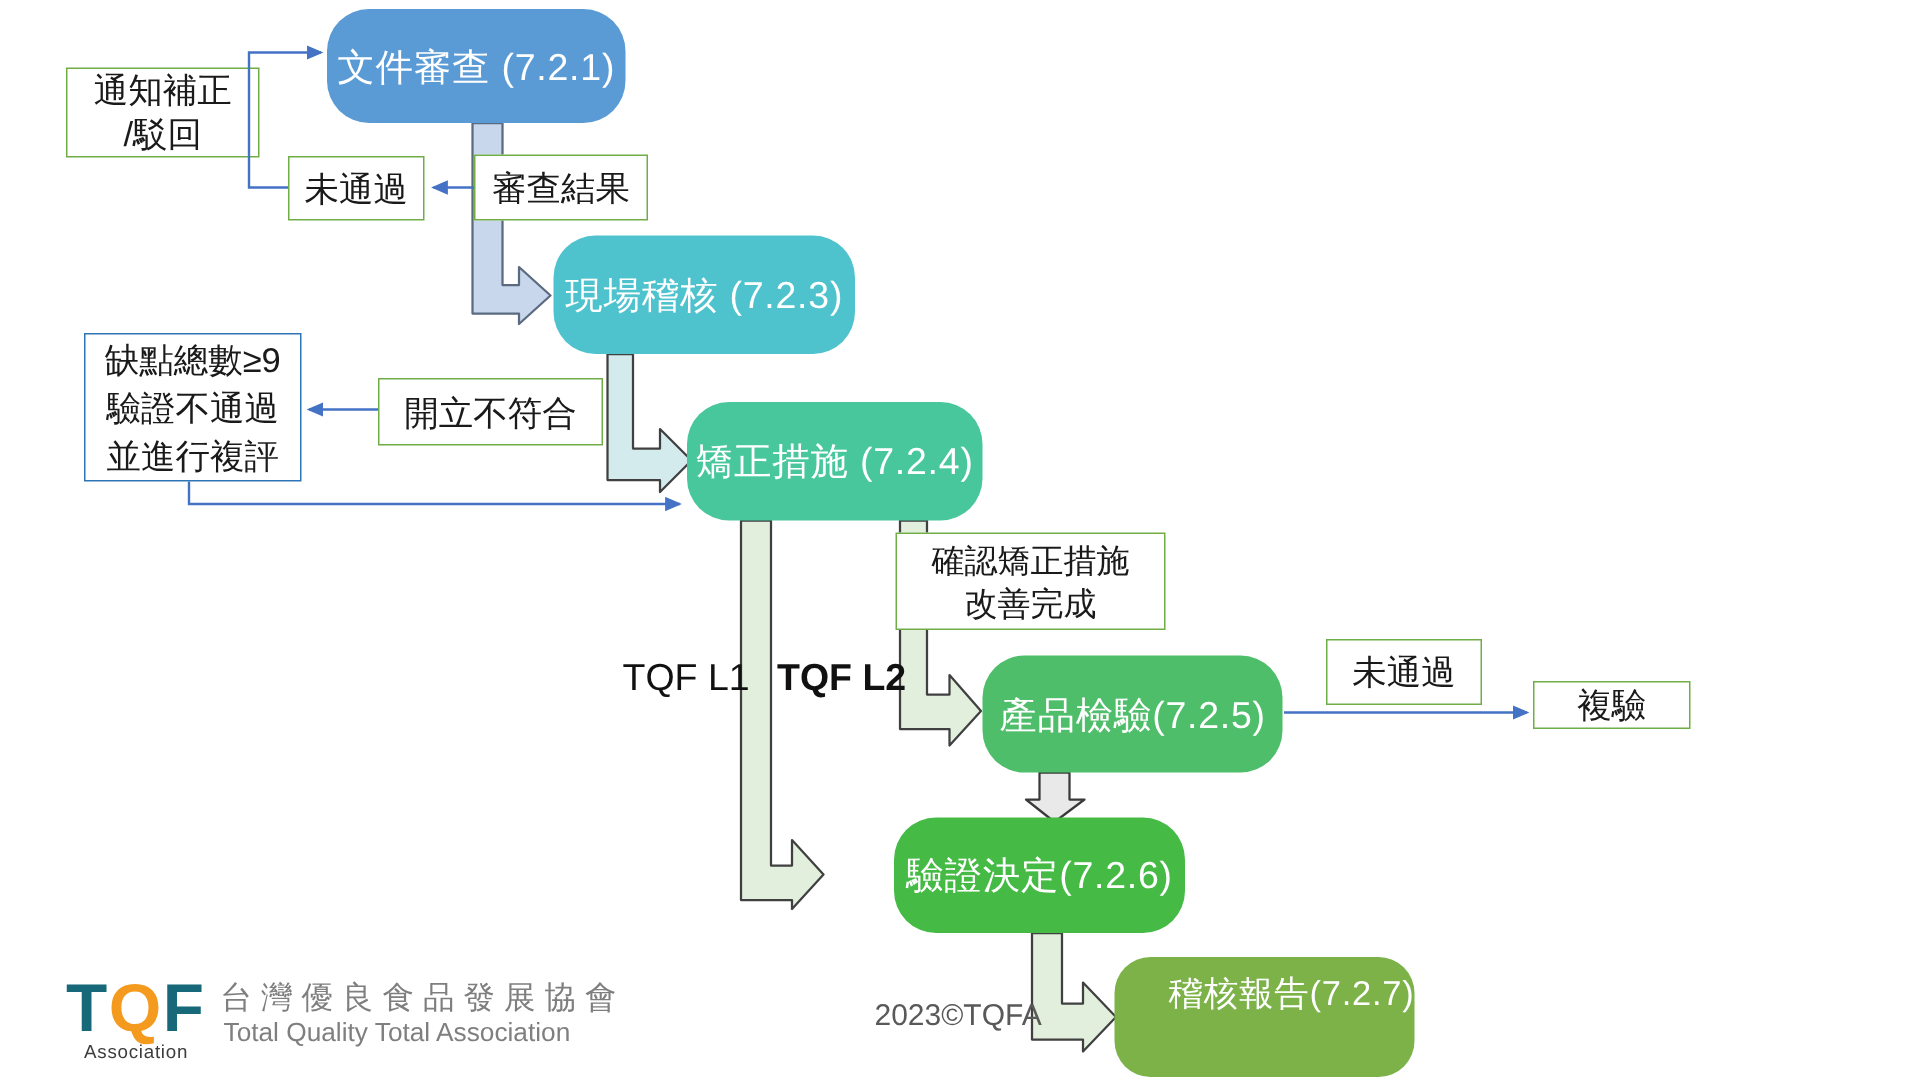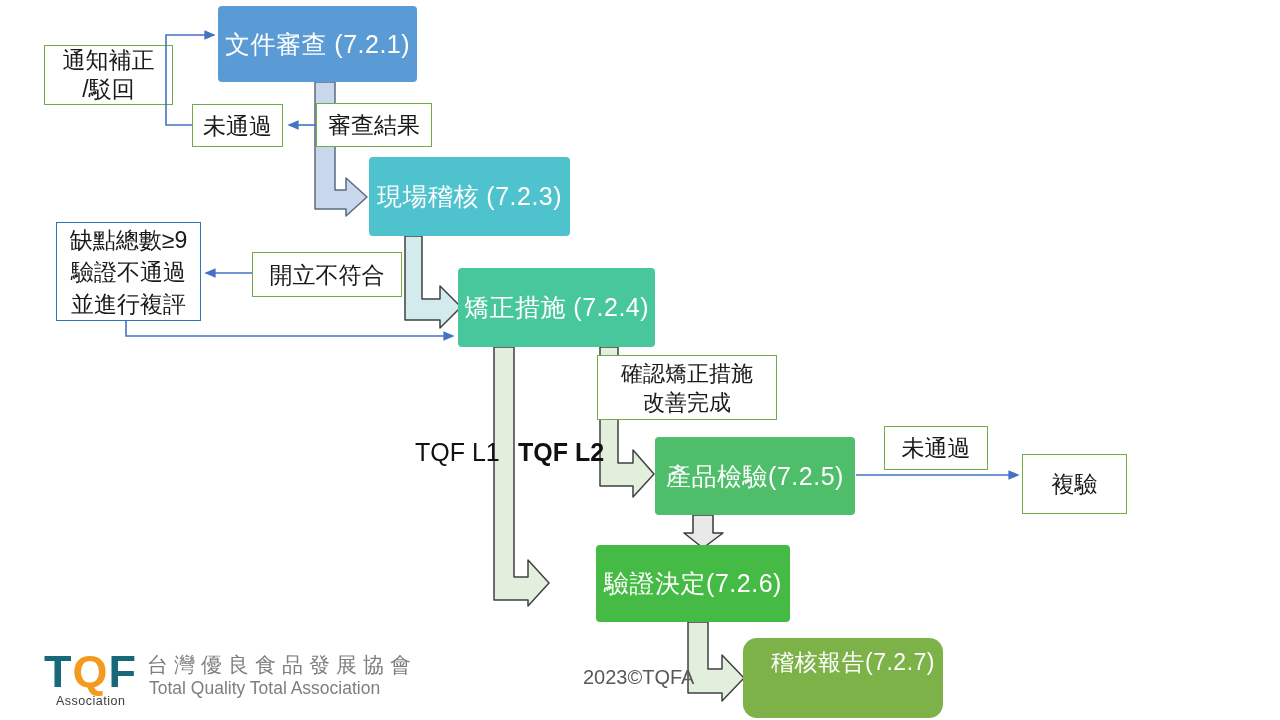--- a/index.html
+++ b/index.html
@@ -8,51 +8,51 @@
     background:#ffffff;
     font-family:"Liberation Sans","DejaVu Sans",sans-serif;
   }
   .abs{position:absolute;box-sizing:border-box;}
   svg.layer{position:absolute;left:0;top:0;pointer-events:none;}
   #pipes{z-index:1;}
   #connectors{z-index:4;}
 
   
   .stage{
-    z-index:2;border-radius:4px;color:#ffffff;
+    z-index:2;border-radius:28px;color:#ffffff;
     display:flex;align-items:center;justify-content:center;
     font-size:25px;letter-spacing:0.5px;white-space:nowrap;
   }
   .stage.doc{left:218px;top:6px;width:199px;height:76px;background:#5b9bd5;}
   .stage.site{left:369px;top:157px;width:201px;height:79px;background:#4fc3cd;}
   .stage.corr{left:458px;top:268px;width:197px;height:79px;background:#48c79c;}
   .stage.prod{left:655px;top:437px;width:200px;height:78px;background:#4fbe6a;}
   .stage.deci{left:549px;top:545px;width:194px;height:77px;background:#45bb45;margin-left:47px;}
   .stage.rept{
     left:743px;top:638px;width:200px;height:80px;background:#7cb248;
-    border-radius:14px;flex-direction:column;align-items:center;
+    border-radius:24px;flex-direction:column;align-items:flex-end;
     justify-content:space-between;font-size:23px;
     padding:9px 0 7px 20px;
   }
 
   
   .note{
     z-index:3;background:#ffffff;border:1.6px solid #70ad47;
     display:flex;flex-direction:column;align-items:center;justify-content:center;
     font-size:23px;color:#1a1a1a;white-space:nowrap;line-height:30px;
   }
   .note.blue-border{border-color:#2e75b6;}
   .note.notify{left:44px;top:45px;width:129px;height:60px;line-height:29px;}
   .note.fail-doc{left:192px;top:104px;width:91px;height:43px;}
   .note.review{left:316px;top:103px;width:116px;height:44px;}
   .note.defect{left:56px;top:222px;width:145px;height:99px;line-height:32px;}
   .note.noncon{left:252px;top:252px;width:150px;height:45px;}
   .note.confirm{left:597px;top:355px;width:180px;height:65px;font-size:22px;line-height:29px;}
   .note.fail-prod{left:884px;top:426px;width:104px;height:44px;}
-  .note.retest{left:1022px;top:454px;width:105px;height:60px;}
+  .note.retest{left:1022px;top:454px;width:105px;height:32px;}
 
   .branch-label{
     z-index:3;font-size:25px;color:#111;white-space:nowrap;
   }
   .branch-label.l1{left:415px;top:438px;}
   .branch-label.l2{left:518px;top:438px;font-weight:bold;}
 
   .copyright{z-index:3;left:583px;top:666px;font-size:20px;color:#595959;}
 
   

